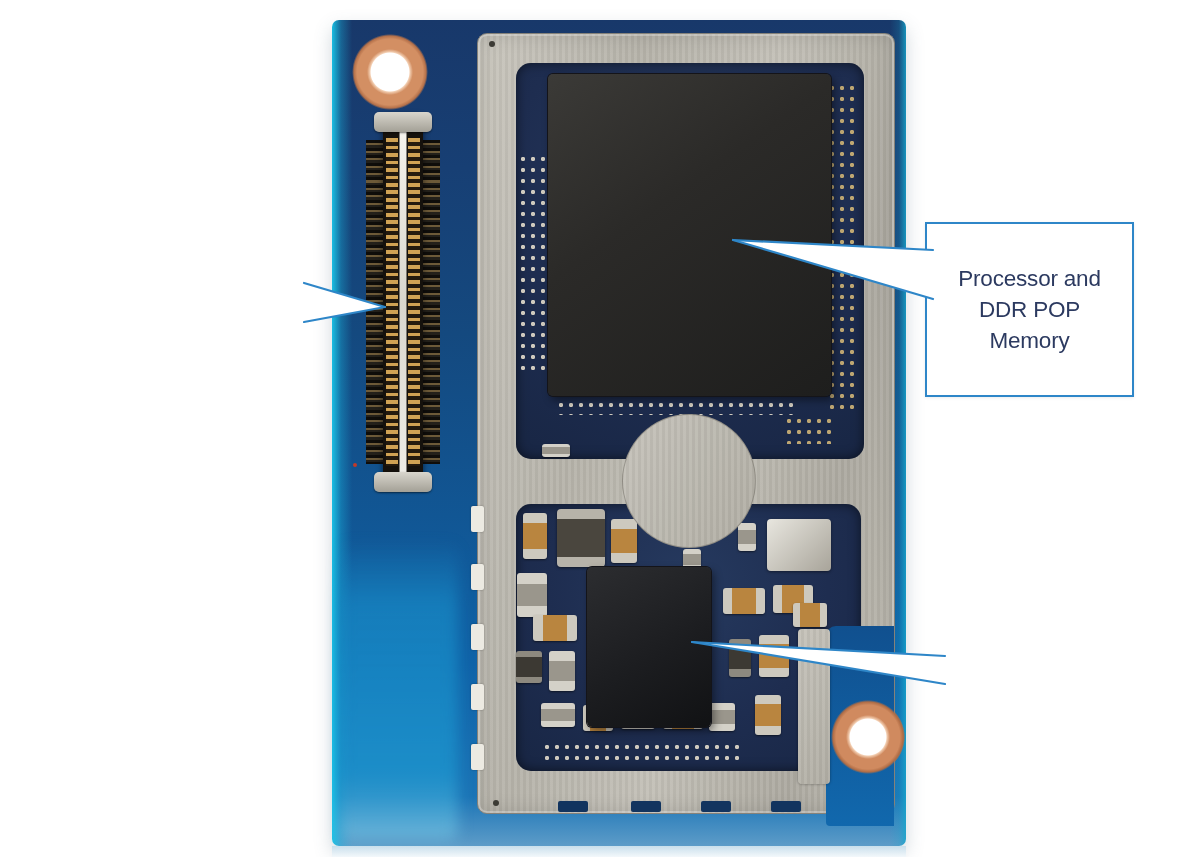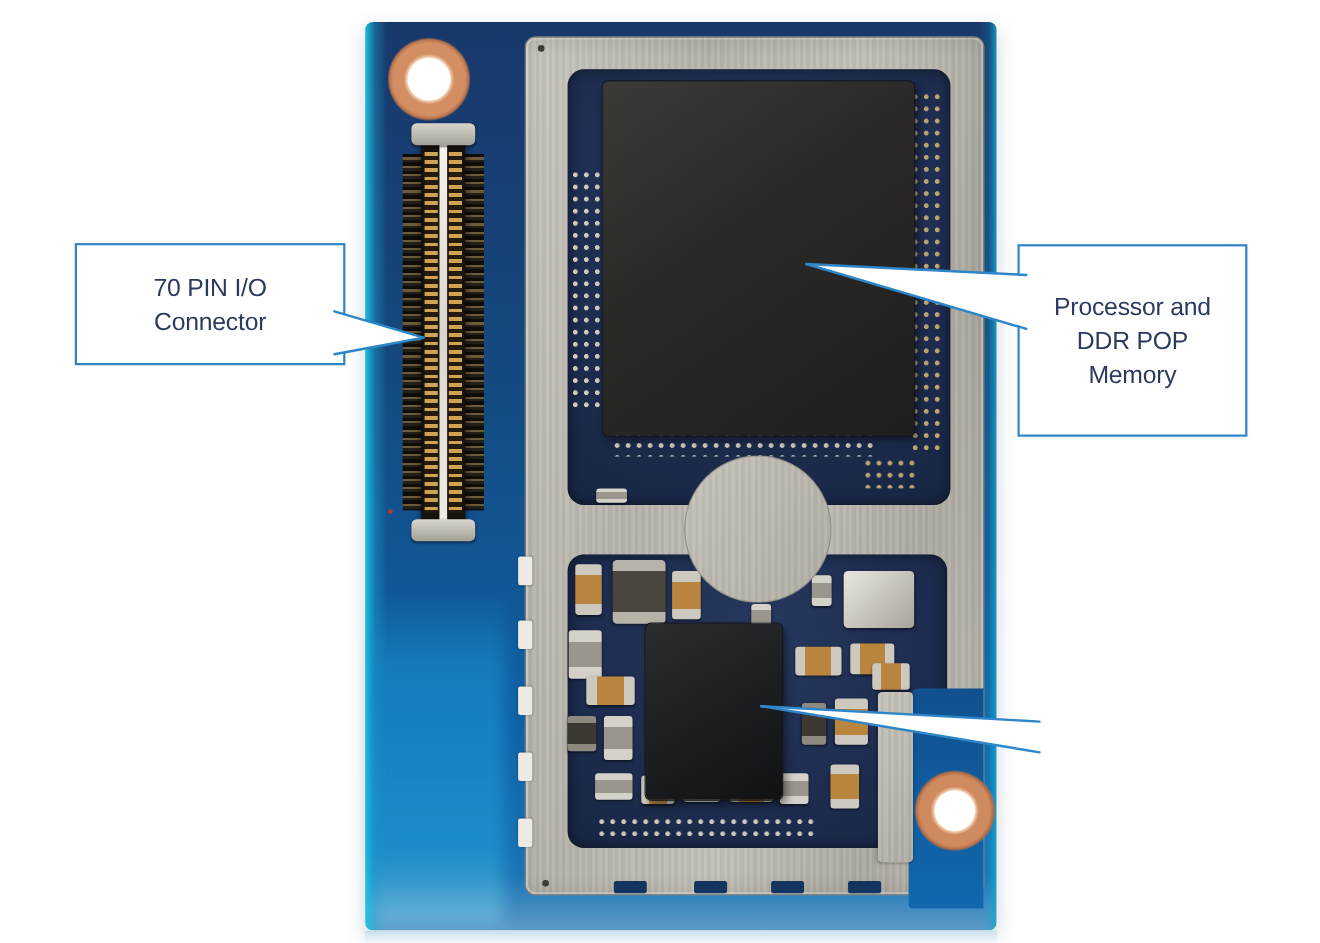--- a/index.html
+++ b/index.html
@@ -169,24 +169,20 @@
       <div class="abs edge-tab" style="left:-7px;top:590px;"></div>
       <div class="abs edge-tab" style="left:-7px;top:650px;"></div>
       <div class="abs edge-tab" style="left:-7px;top:710px;"></div>
     </div>
 
     <div class="abs hole hole-br"></div>
   </div>
 
   <div class="board-reflection"></div>
 
-  <div class="callout" style="left:68px;top:221px;width:242px;height:107px;">
-    <span>70 PIN I/O</span>
-    <span>Connector</span>
-  </div>
 
   <div class="callout" style="left:925px;top:222px;width:205px;height:171px;">
     <span>Processor and</span>
     <span>DDR POP</span>
     <span>Memory</span>
   </div>
 
 
   <svg class="leader-svg" viewBox="0 0 1200 857">
 

